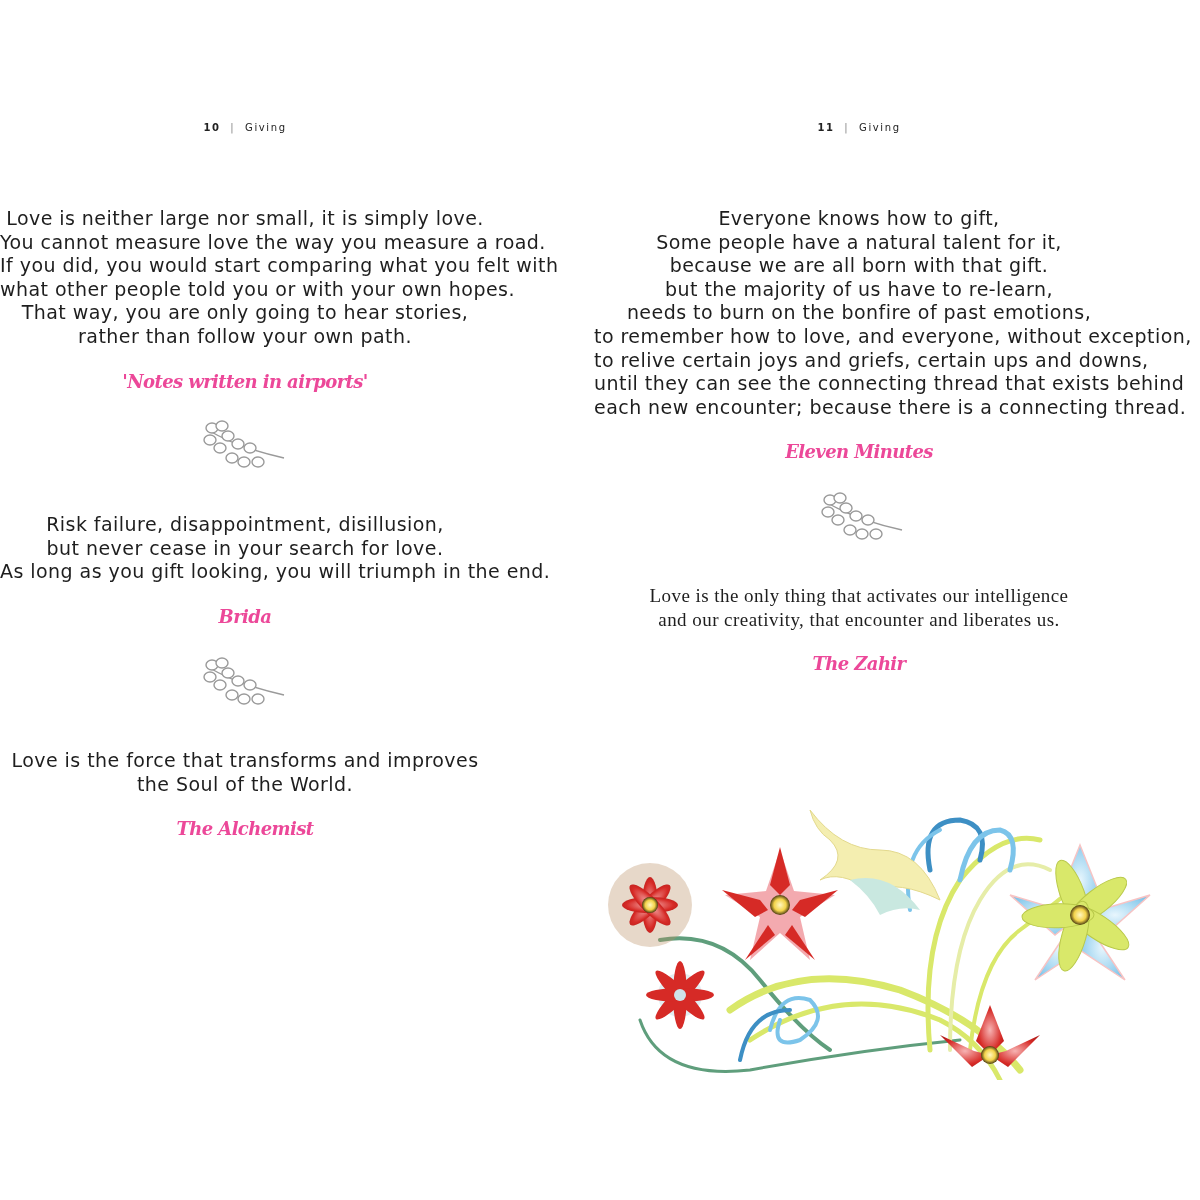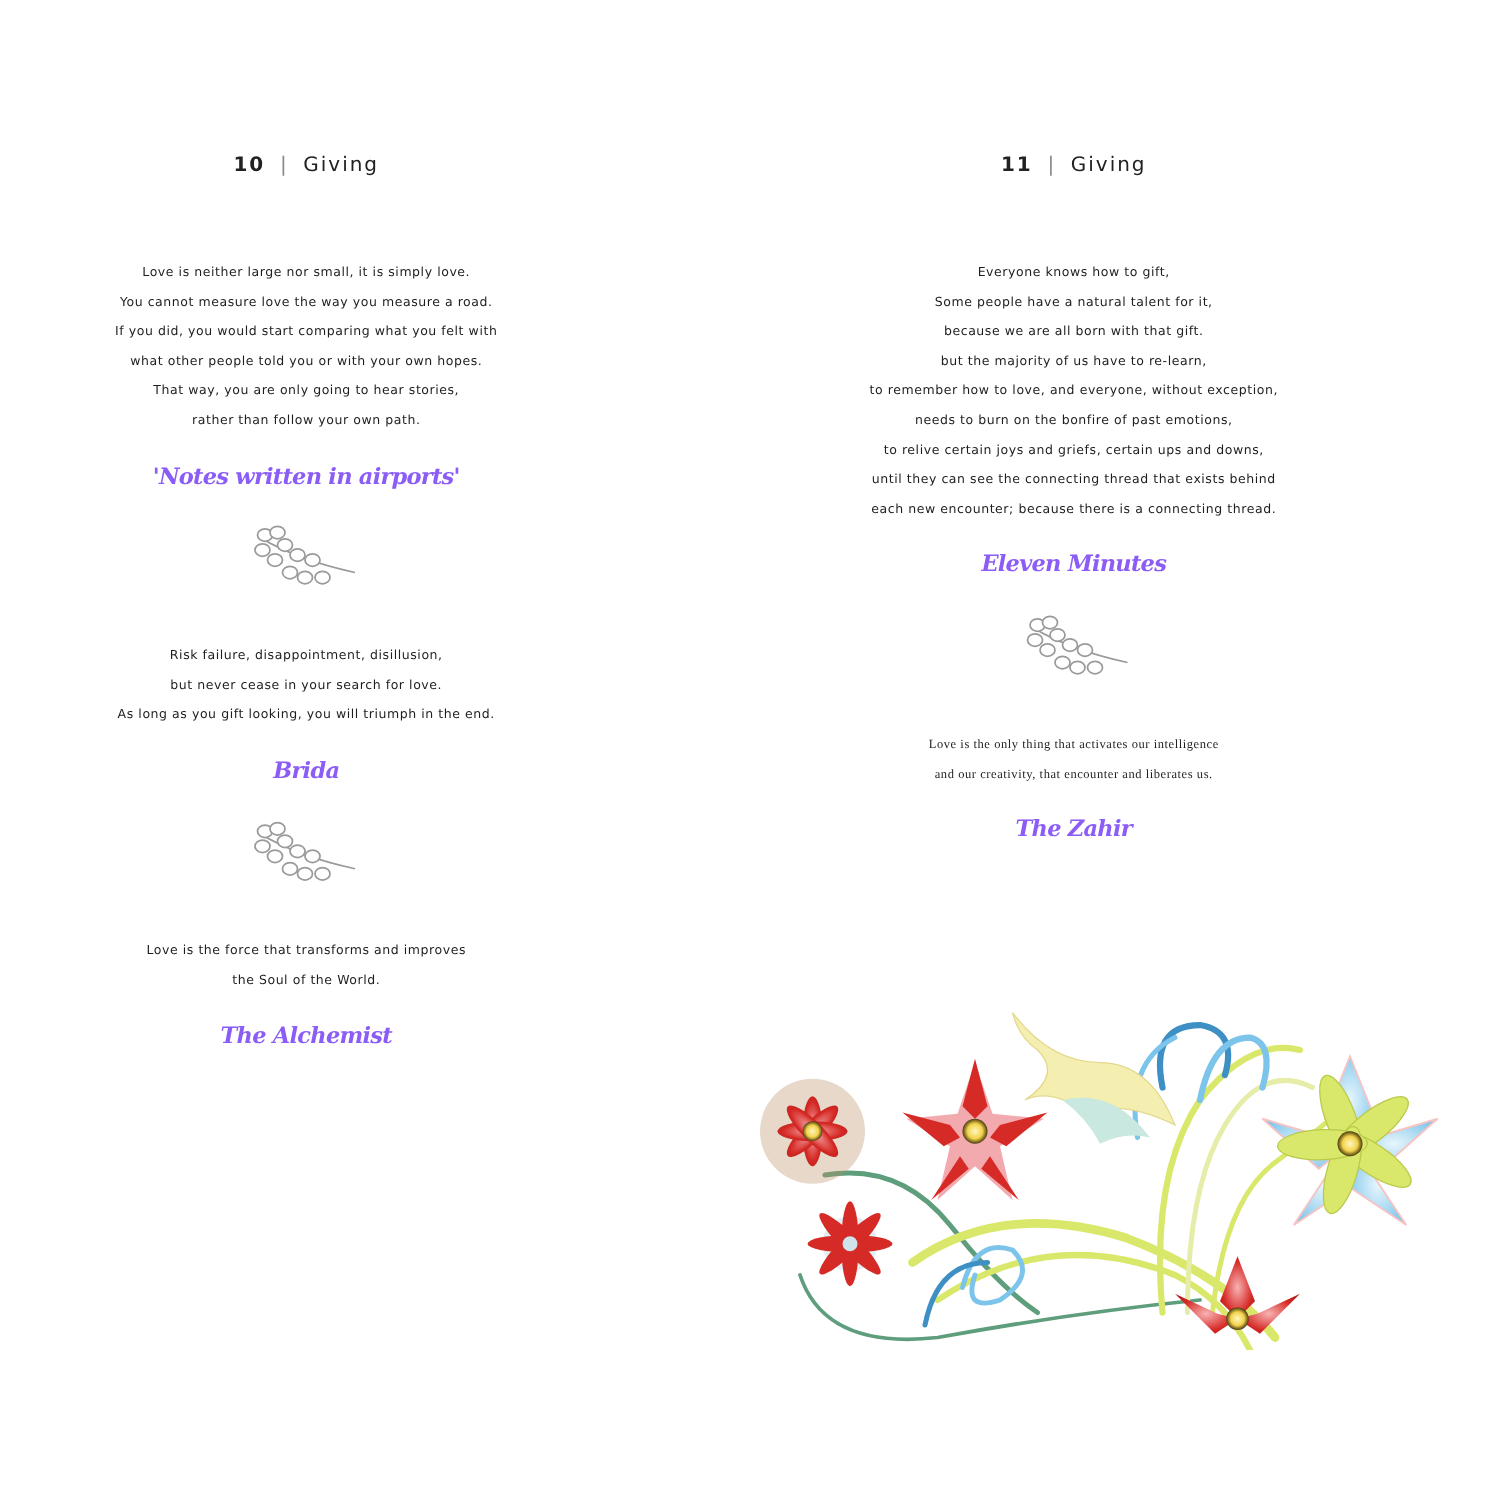--- a/index.html
+++ b/index.html
@@ -22,50 +22,50 @@
     }
     .page-left { left: 0; width: 490px; }
     .page-right { left: 594px; width: 530px; }
 
     .running-head {
       position: absolute;
       top: 122px;
       left: 0;
       width: 100%;
       text-align: center;
-      font-size: 16px;
+      font-size: 10px;
       letter-spacing: 1.6px;
       color: #222;
     }
     .running-head .num { font-weight: bold; }
     .running-head .sep { color: #888; margin: 0 5px; }
 
     .quote {
       position: absolute;
       left: 0;
       width: 100%;
       text-align: center;
-      font-size: 10px;
+      font-size: 19px;
       line-height: 23.6px;
       letter-spacing: 0.45px;
       color: #1e1e1e;
     }
     .quote .line { display: block; white-space: nowrap; }
 
     .source {
       position: absolute;
       left: 0;
       width: 100%;
       text-align: center;
       font-family: "DejaVu Serif", serif;
       font-style: italic;
       font-weight: bold;
       font-size: 18px;
       letter-spacing: -0.6px;
-      color: #8b5cf6;
+      color: #ec4899;
     }
 
     .sprig {
       position: absolute;
       width: 90px;
       height: 60px;
     }
 
     .floral {
       position: absolute;
@@ -146,22 +146,22 @@
     <span class="num">11</span>
     <span class="sep">|</span>
     <span>Giving</span>
   </div>
 
   <div class="quote" style="top:207px;">
     <span class="line">Everyone knows how to gift,</span>
     <span class="line">Some people have a natural talent for it,</span>
     <span class="line">because we are all born with that gift.</span>
     <span class="line">but the majority of us have to re-learn,</span>
+    <span class="line">needs to burn on the bonfire of past emotions,</span>
     <span class="line">to remember how to love, and everyone, without exception,</span>
-    <span class="line">needs to burn on the bonfire of past emotions,</span>
     <span class="line">to relive certain joys and griefs, certain ups and downs,</span>
     <span class="line">until they can see the connecting thread that exists behind</span>
     <span class="line">each new encounter; because there is a connecting thread.</span>
   </div>
   <div class="source" style="top:441px;">Eleven Minutes</div>
 
   <svg class="sprig" style="left:222px; top:490px;" viewBox="0 0 90 60">
     <g fill="#fff" stroke="#9a9a9a" stroke-width="1.4">
       <path d="M10 12 Q40 30 86 40" fill="none"></path>
       <ellipse cx="14" cy="10" rx="6" ry="5"></ellipse>

